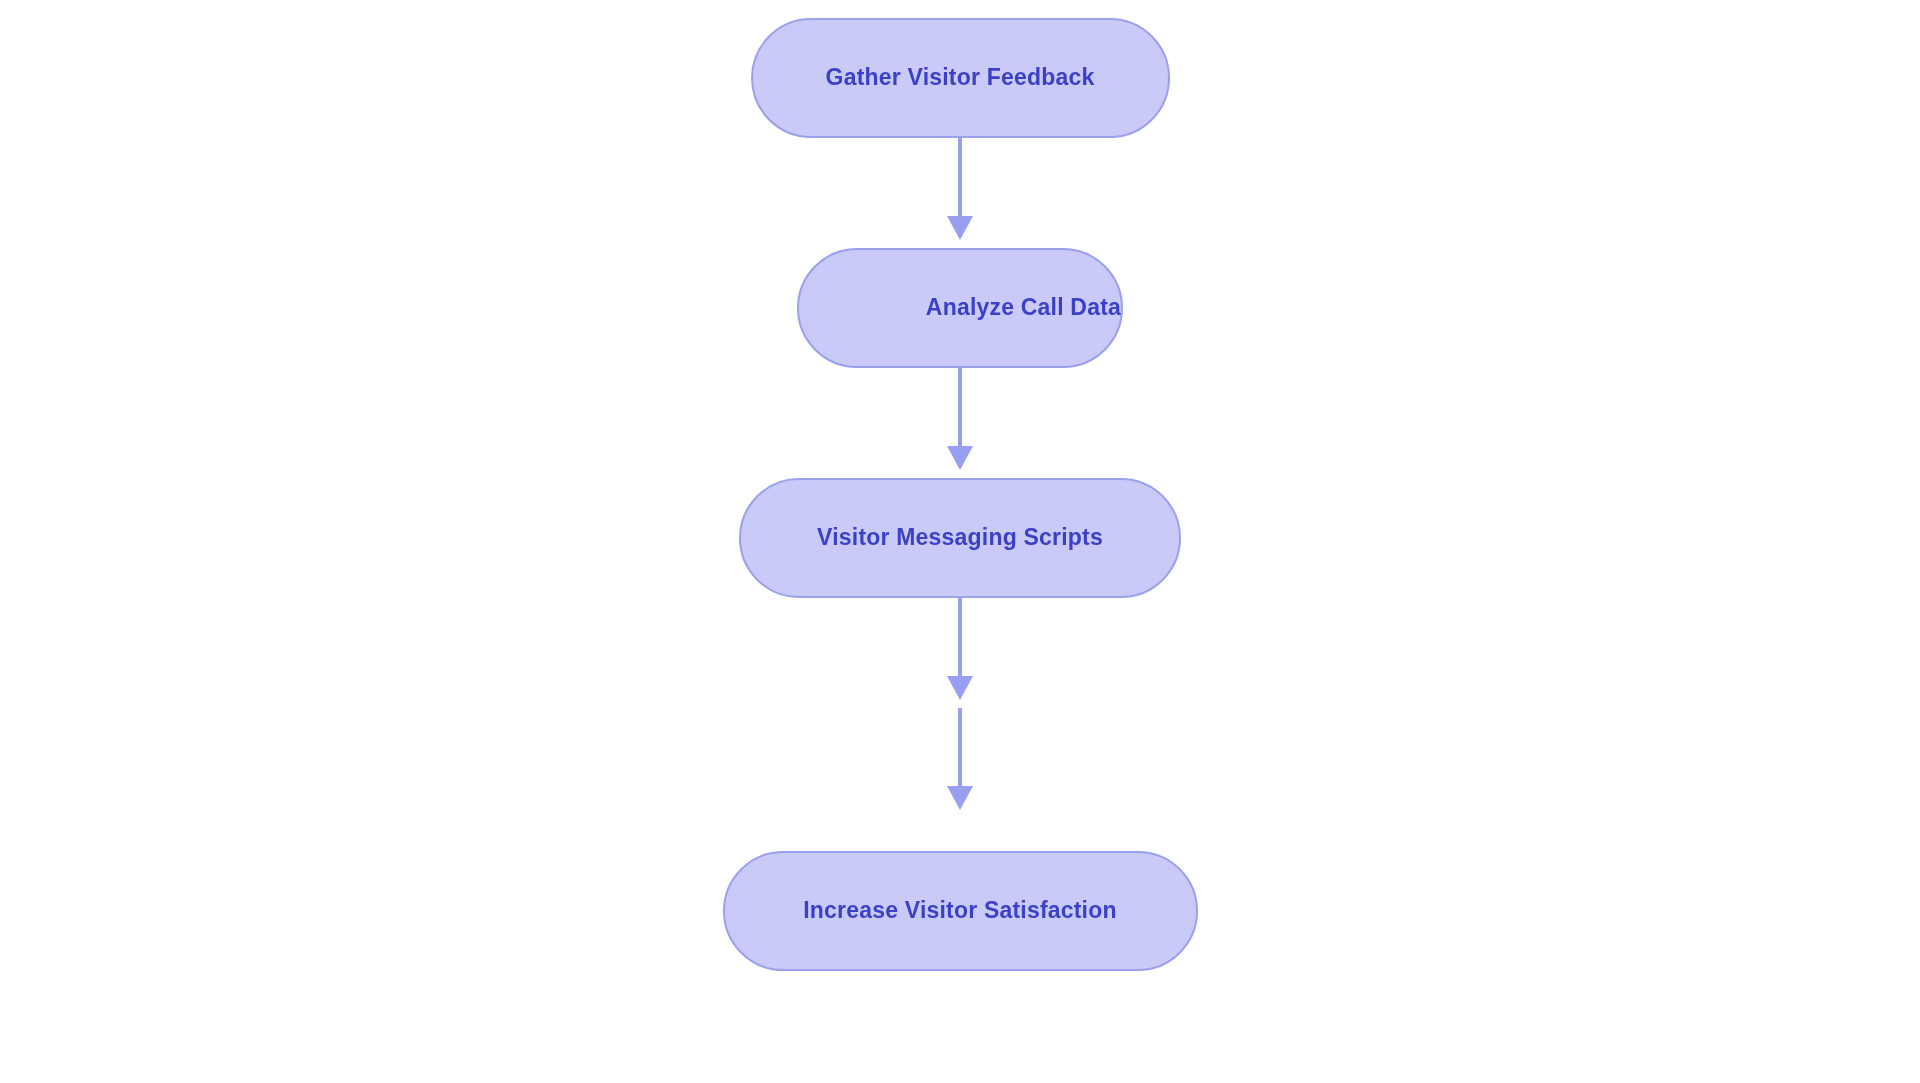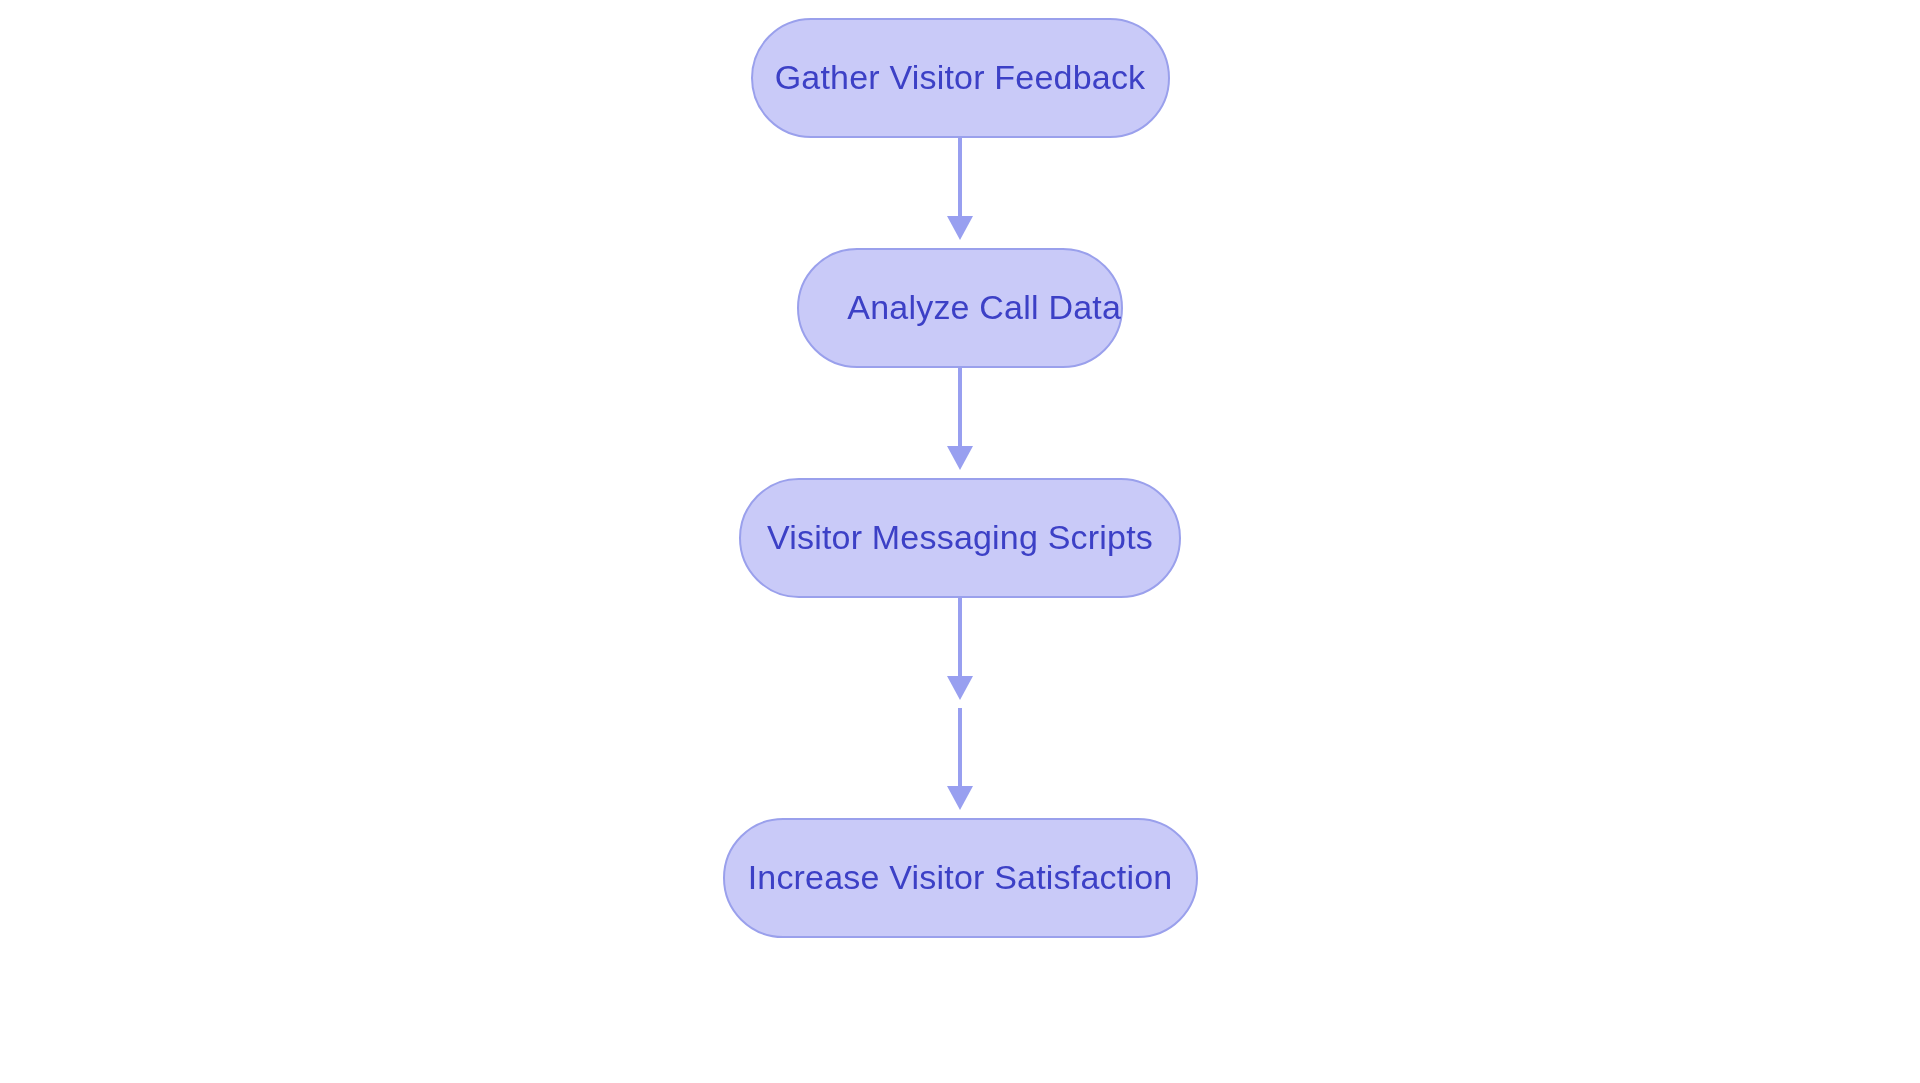--- a/index.html
+++ b/index.html
@@ -35,33 +35,33 @@
     height: 120px;
     border-radius: 60px;
     background: var(--node-fill);
     border: 2px solid var(--node-border);
     display: flex;
     align-items: center;
     justify-content: center;
     flex: 0 0 auto;
   }
   .node-label {
-    font-size: 34px;
-    font-weight: 400;
+    font-size: 23px;
+    font-weight: 700;
     letter-spacing: 0.2px;
     color: var(--node-text);
     white-space: nowrap;
     line-height: 1;
     padding-bottom: 2px;
   }
   .w1 { width: 419px; }
   .w2 { width: 326px; justify-content: flex-end; }
   .w3 { width: 442px; }
   .w4 { width: 368px; }
-  .w5 { width: 475px; }
+  .w5 { width: 475px; margin-top: 33px; }
   .connector {
     height: 110px;
     display: flex;
     flex-direction: column;
     align-items: center;
     flex: 0 0 auto;
   }
   .stem {
     width: 4px;
     height: 78px;

